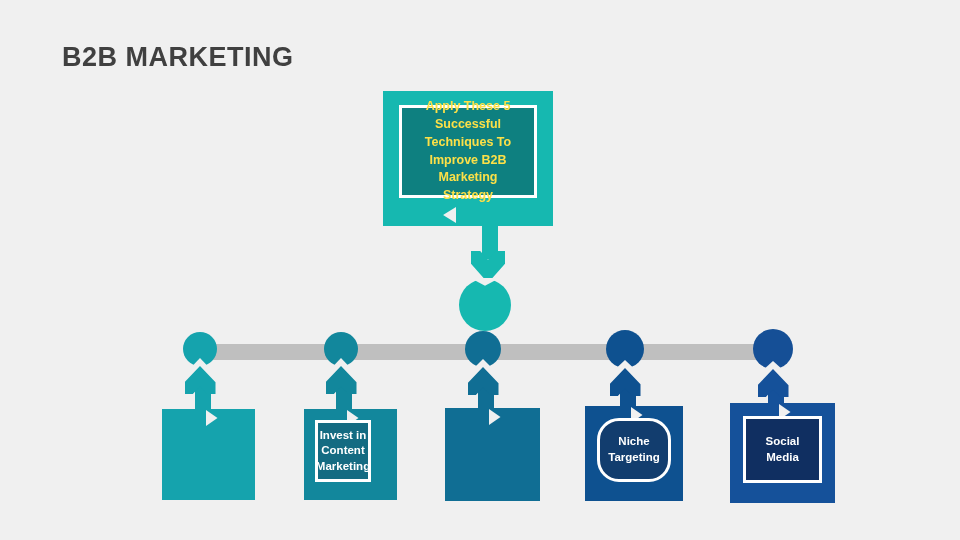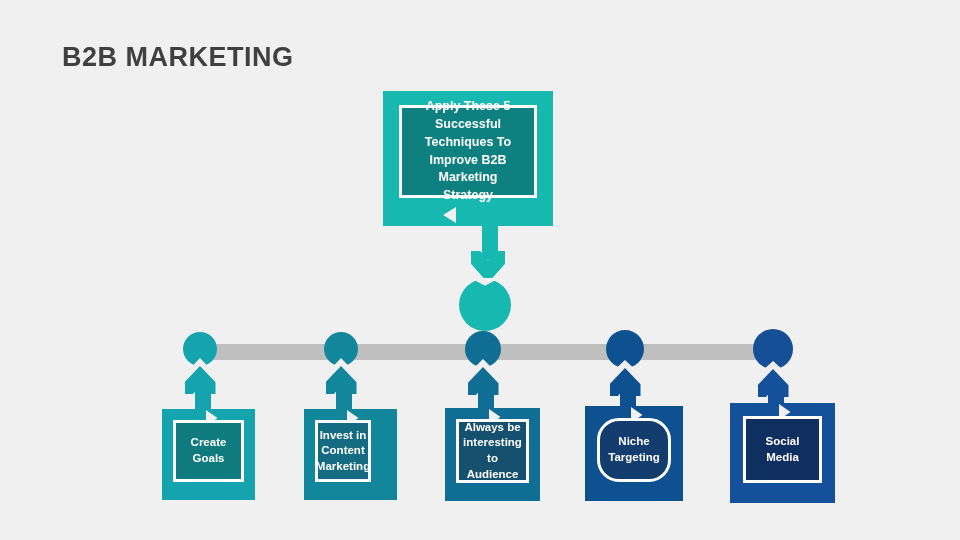--- a/index.html
+++ b/index.html
@@ -30,21 +30,21 @@
     background: #f0f0f0;
     clip-path: polygon(100% 0%, 100% 100%, 28% 50%);
   }
   #hero-inner {
     position: absolute; left: 16px; top: 14px; right: 16px; bottom: 28px;
     background: #0e8080;
     border: 3px solid #ffffff;
     display: flex; align-items: center; justify-content: center;
   }
   #hero-text {
-    color: #ffffff; font-size: 12.5px; font-weight: bold;
+    color: #fde047; font-size: 12.5px; font-weight: bold;
     line-height: 1.42; text-align: center; white-space: pre-line;
   }
 
   
   #hub-arrow { position: absolute; left: 455px; top: 205px; width: 34px; height: 62px; }
   #hub-arrow-stem {
     position: absolute; left: 11px; top: 0; width: 12px; height: 38px; background: #16b8b0;
   }
   #hub-arrow-head {
     position: absolute; left: 0; top: 30px; width: 34px; height: 32px;
@@ -113,24 +113,20 @@
   <div id="rail"></div>
 
   <div id="steps-layer">
       <div class="step" style="left: 0px; top: 0px; width: 960px; height: 540px; pointer-events: none;">
         <div class="step-circle" style="left: 167px; top: 316px; width: 34px; height: 34px; background: rgb(21, 163, 173);"></div>
         <div class="step-circle-notch" style="left: 167px; top: 336px; width: 34px; height: 16px; clip-path: polygon(20% 105%, 50% 38%, 80% 105%);"></div>
         <div class="step-arrow-stem" style="left: 178.5px; top: 370px; height: 38px; background: rgb(21, 163, 173);"></div>
         <div class="step-arrow-head" style="left: 168.5px; top: 350px; background: rgb(21, 163, 173); clip-path: polygon(50% 0%, 100% 58%, 100% 100%, 73% 100%, 50% 72%, 27% 100%, 0% 100%, 0% 58%);"></div>
         <div class="step-frame" style="left: 146px; top: 393px; width: 93px; height: 91px; background: rgb(21, 163, 173);"></div>
         <div class="step-frame-notch" style="left: 190px; top: 394px; width: 16px; height: 11px; clip-path: polygon(0% 0%, 0% 100%, 72% 50%);"></div>
-        <div class="step-inner" style="left: 157px; top: 404px; width: 71px; height: 62px; background: rgb(16, 123, 126);">
-          <div class="step-label">Create
-Goals</div>
-        </div>
       </div>
       <div class="step" style="left: 0px; top: 0px; width: 960px; height: 540px; pointer-events: none;">
         <div class="step-circle" style="left: 308px; top: 316px; width: 34px; height: 34px; background: rgb(18, 135, 156);"></div>
         <div class="step-circle-notch" style="left: 308px; top: 336px; width: 34px; height: 16px; clip-path: polygon(20% 105%, 50% 38%, 80% 105%);"></div>
         <div class="step-arrow-stem" style="left: 319.5px; top: 370px; height: 38px; background: rgb(18, 135, 156);"></div>
         <div class="step-arrow-head" style="left: 309.5px; top: 350px; background: rgb(18, 135, 156); clip-path: polygon(50% 0%, 100% 58%, 100% 100%, 73% 100%, 50% 72%, 27% 100%, 0% 100%, 0% 58%);"></div>
         <div class="step-frame" style="left: 288px; top: 393px; width: 93px; height: 91px; background: rgb(18, 135, 156);"></div>
         <div class="step-frame-notch" style="left: 331px; top: 394px; width: 16px; height: 11px; clip-path: polygon(0% 0%, 0% 100%, 72% 50%);"></div>
         <div class="step-inner" style="left: 299px; top: 404px; width: 56px; height: 62px; background: rgb(20, 107, 130);">
           <div class="step-label">Invest in
@@ -138,25 +134,20 @@
 Marketing</div>
         </div>
       </div>
       <div class="step" style="left: 0px; top: 0px; width: 960px; height: 540px; pointer-events: none;">
         <div class="step-circle" style="left: 449px; top: 315px; width: 36px; height: 36px; background: rgb(16, 110, 148);"></div>
         <div class="step-circle-notch" style="left: 449px; top: 337px; width: 36px; height: 16px; clip-path: polygon(20% 105%, 50% 38%, 80% 105%);"></div>
         <div class="step-arrow-stem" style="left: 461.5px; top: 371px; height: 36px; background: rgb(16, 110, 148);"></div>
         <div class="step-arrow-head" style="left: 451.5px; top: 351px; background: rgb(16, 110, 148); clip-path: polygon(50% 0%, 100% 58%, 100% 100%, 73% 100%, 50% 72%, 27% 100%, 0% 100%, 0% 58%);"></div>
         <div class="step-frame" style="left: 429px; top: 392px; width: 95px; height: 93px; background: rgb(16, 110, 148);"></div>
         <div class="step-frame-notch" style="left: 473px; top: 393px; width: 16px; height: 11px; clip-path: polygon(0% 0%, 0% 100%, 72% 50%);"></div>
-        <div class="step-inner" style="left: 440px; top: 403px; width: 73px; height: 64px; background: rgb(21, 80, 111);">
-          <div class="step-label">Always be
-interesting
-to Audience</div>
-        </div>
       </div>
       <div class="step" style="left: 0px; top: 0px; width: 960px; height: 540px; pointer-events: none;">
         <div class="step-circle" style="left: 590px; top: 314px; width: 38px; height: 38px; background: rgb(14, 81, 144);"></div>
         <div class="step-circle-notch" style="left: 590px; top: 338px; width: 38px; height: 16px; clip-path: polygon(20% 105%, 50% 38%, 80% 105%);"></div>
         <div class="step-arrow-stem" style="left: 603.5px; top: 372px; height: 34px; background: rgb(14, 81, 144);"></div>
         <div class="step-arrow-head" style="left: 593.5px; top: 352px; background: rgb(14, 81, 144); clip-path: polygon(50% 0%, 100% 58%, 100% 100%, 73% 100%, 50% 72%, 27% 100%, 0% 100%, 0% 58%);"></div>
         <div class="step-frame" style="left: 569px; top: 390px; width: 98px; height: 95px; background: rgb(14, 81, 144);"></div>
         <div class="step-frame-notch" style="left: 615px; top: 391px; width: 16px; height: 11px; clip-path: polygon(0% 0%, 0% 100%, 72% 50%);"></div>
         <div class="step-inner" style="left: 581px; top: 402px; width: 74px; height: 64px; background: rgb(18, 61, 110); border-radius: 22px;">
           <div class="step-label">Niche

